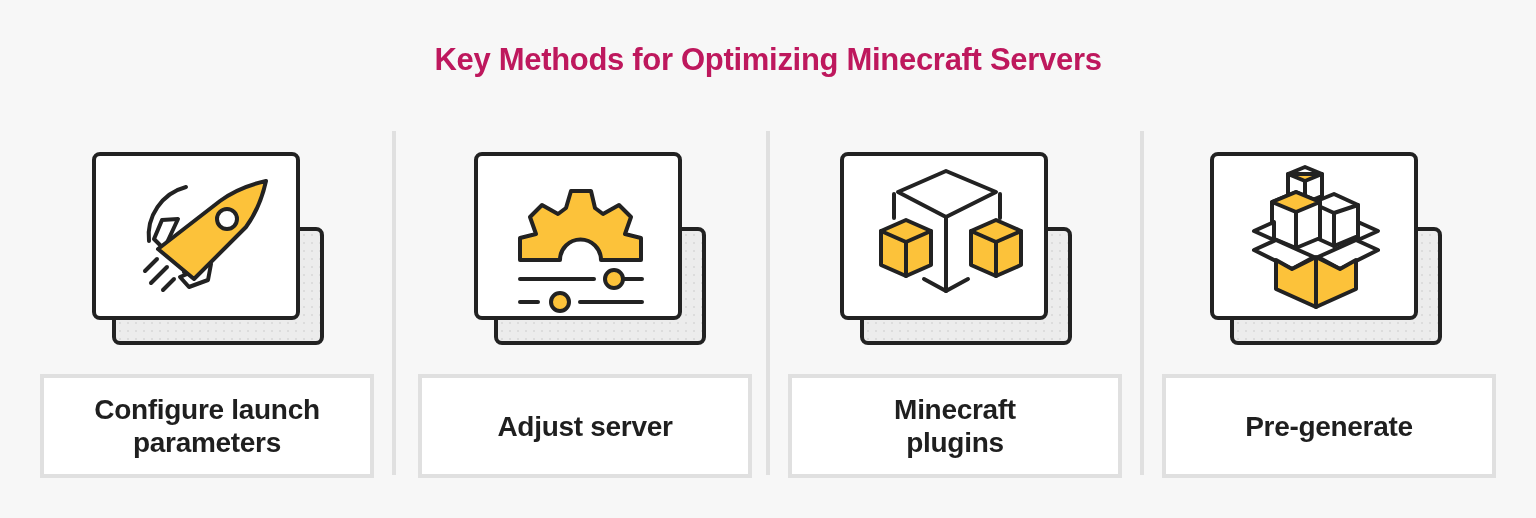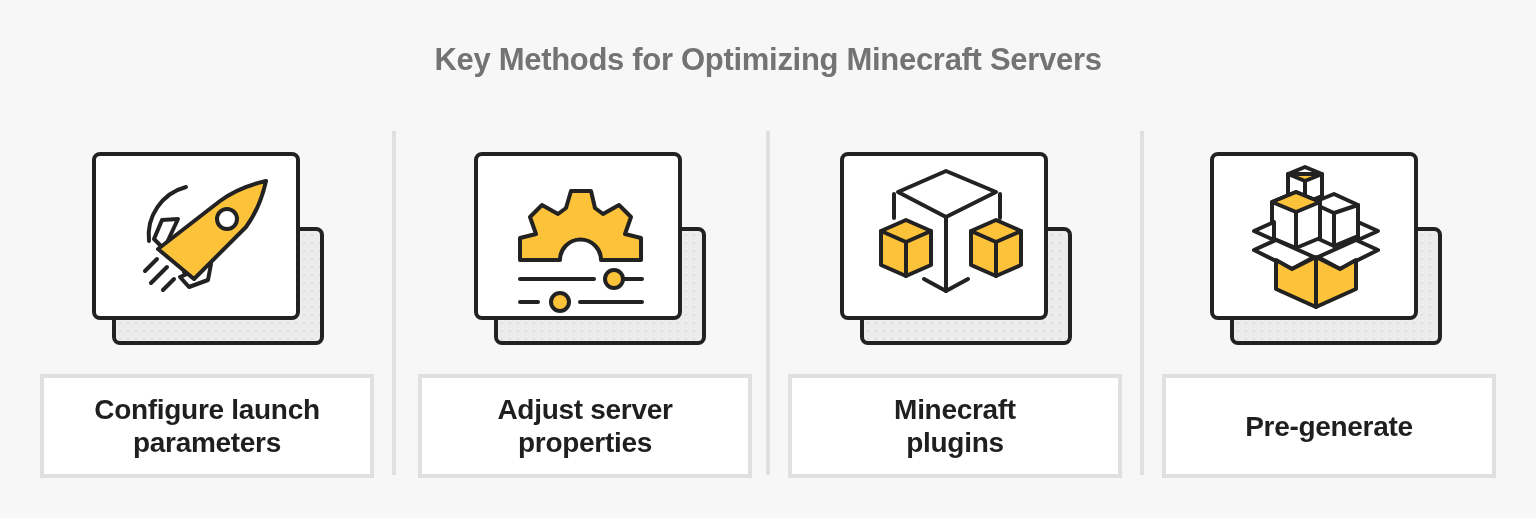--- a/index.html
+++ b/index.html
@@ -9,21 +9,21 @@
     font-family: "Liberation Sans", "DejaVu Sans", sans-serif;
     color: #1f1f1f;
     position: relative;
     overflow: hidden;
   }
   .title {
     position: absolute; left: 0; right: 0; top: 42px;
     text-align: center;
     font-size: 31px; font-weight: 700;
     letter-spacing: -0.3px;
-    color: #737373;
+    color: #be185d;
   }
   .divider {
     position: absolute; top: 131px; width: 4px; height: 344px;
     background: #e0e0e0;
   }
   .col {
     position: absolute; top: 0; width: 334px; height: 508px;
   }
   .card-back {
     position: absolute; top: 227px; width: 204px; height: 110px;
@@ -104,21 +104,20 @@
       <line x1="146" y1="123" x2="164" y2="123"></line>
       <circle cx="136" cy="123" r="9" fill="#fcc23a"></circle>
       <line x1="42" y1="146" x2="60" y2="146"></line>
       <line x1="102" y1="146" x2="164" y2="146"></line>
       <circle cx="82" cy="146" r="9" fill="#fcc23a"></circle>
     </svg>
   </div>
   <div class="label-box">
     <div>
       <span>Adjust server</span>
-      <span>properties</span>
     </div>
   </div>
 </div>
 
 <div class="col" style="left:788px;">
   <div class="card-back" style="left:72px;"></div>
   <div class="card-front">
     <svg viewBox="0 0 200 160" fill="none" stroke="#222" stroke-width="4" stroke-linecap="round" stroke-linejoin="round">
 
       <path d="M54 36 L102 15 L152 36 L102 61 Z"></path>

